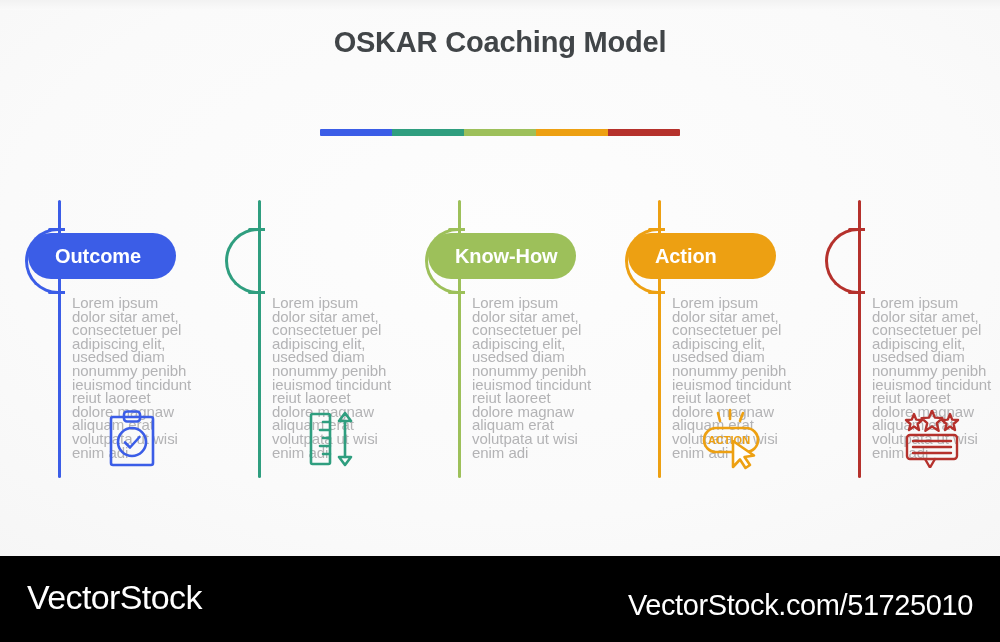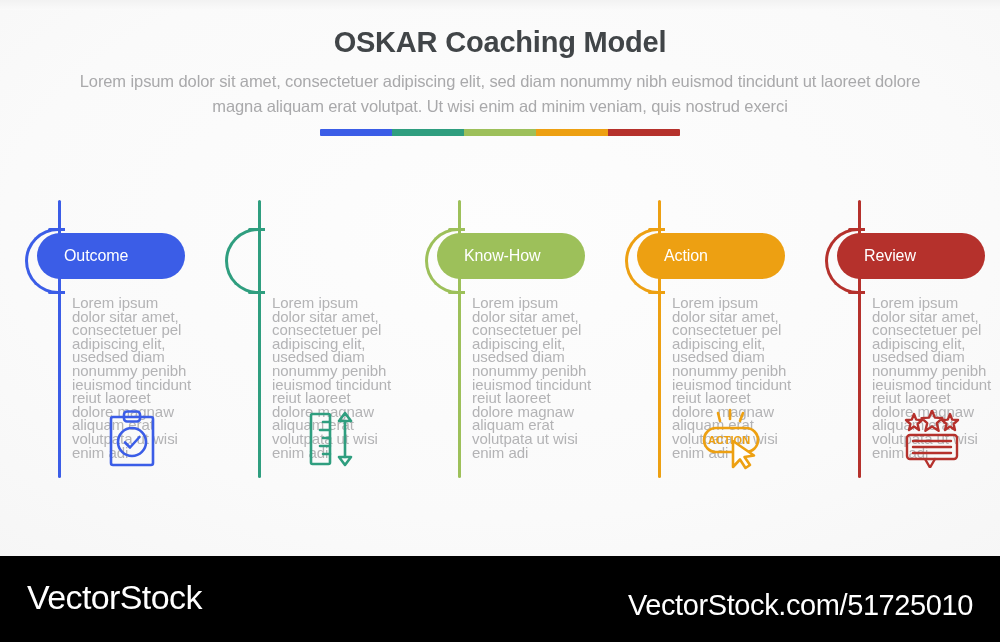--- a/index.html
+++ b/index.html
@@ -55,24 +55,24 @@
     background:transparent;
   }
   .arc-cap-top, .arc-cap-bot{
     position:absolute; left:48px; width:14px; height:3px; border-radius:2px;
   }
   .arc-cap-top{ top:32px; }
   .arc-cap-bot{ top:95px; }
 
   
   .pill{
-    position:absolute; left:37px; top:37px; width:148px; height:46px;
+    position:absolute; left:28px; top:37px; width:148px; height:46px;
     border-radius:23px; display:flex; align-items:center;
     padding-left:27px;
-    color:#ffffff; font-size:16px; font-weight:normal; letter-spacing:-.1px;
+    color:#ffffff; font-size:20px; font-weight:bold; letter-spacing:-.1px;
   }
 
   
   .body{
     position:absolute; left:72px; top:100px; width:120px;
     font-size:15px; line-height:13.6px; color:#b3b3b5;
     text-align:left; letter-spacing:-.05px;
   }
 
   
@@ -98,21 +98,20 @@
 </style>
 </head>
 <body>
 
 <div id="stage">
 
   <div class="canvas">
 
     <div class="title">OSKAR Coaching Model</div>
 
-    <div class="subtitle">Lorem ipsum dolor sit amet, consectetuer adipiscing elit, sed diam nonummy nibh euismod tincidunt ut laoreet dolore magna aliquam erat volutpat. Ut wisi enim ad minim veniam, quis nostrud exerci</div>
 
     <div class="divider" id="divider">
         <span style="background: rgb(59, 93, 231);"></span>
         <span style="background: rgb(47, 158, 127);"></span>
         <span style="background: rgb(157, 192, 90);"></span>
         <span style="background: rgb(237, 160, 18);"></span>
         <span style="background: rgb(181, 49, 44);"></span>
       </div>
 
     <div class="cols" id="cols">
@@ -178,23 +177,20 @@
         <path d="M41 13 L44 5"></path>
         <path d="M34 33 L34 59 L41 51.5 L46.5 60 L51 57 L45.5 49 L55 47.5 Z" fill="#ffffff"></path>
       </svg>
           </div>
         </div>
         <div class="col">
           <div class="spine" style="background: rgb(181, 49, 44);"></div>
           <div class="arc" style="color: rgb(181, 49, 44);"></div>
           <div class="arc-cap-top" style="background: rgb(181, 49, 44);"></div>
           <div class="arc-cap-bot" style="background: rgb(181, 49, 44);"></div>
-          <div class="pill" style="background: rgb(181, 49, 44);">
-            <span>Review</span>
-          </div>
           <div class="body">Lorem ipsum dolor sitar amet, consectetuer pel adipiscing elit, usedsed diam nonummy penibh ieuismod tincidunt reiut laoreet dolore magnaw aliquam erat volutpata ut wisi enim adi</div>
           <div class="icon">
             <svg width="66" height="58" viewBox="0 0 66 58" fill="none" stroke="#b5312c" stroke-width="2.4" stroke-linecap="round" stroke-linejoin="round">
         <path d="M15 4 L17.2 9.6 L23 10 L18.6 14 L20 20 L15 16.6 L10 20 L11.4 14 L7 10 L12.8 9.6 Z"></path>
         <path d="M33 0.5 L35.9 7.6 L43.4 8.1 L37.8 13.2 L39.6 20.8 L33 16.5 L26.4 20.8 L28.2 13.2 L22.6 8.1 L30.1 7.6 Z"></path>
         <path d="M51 4 L53.2 9.6 L59 10 L54.6 14 L56 20 L51 16.6 L46 20 L47.4 14 L43 10 L48.8 9.6 Z"></path>
         <rect x="8" y="25" width="50" height="24" rx="3"></rect>
         <path d="M14 31 h38 M14 37 h38 M14 43 h38"></path>
         <path d="M26 49 L31 57.5 L36 49"></path>
       </svg>

